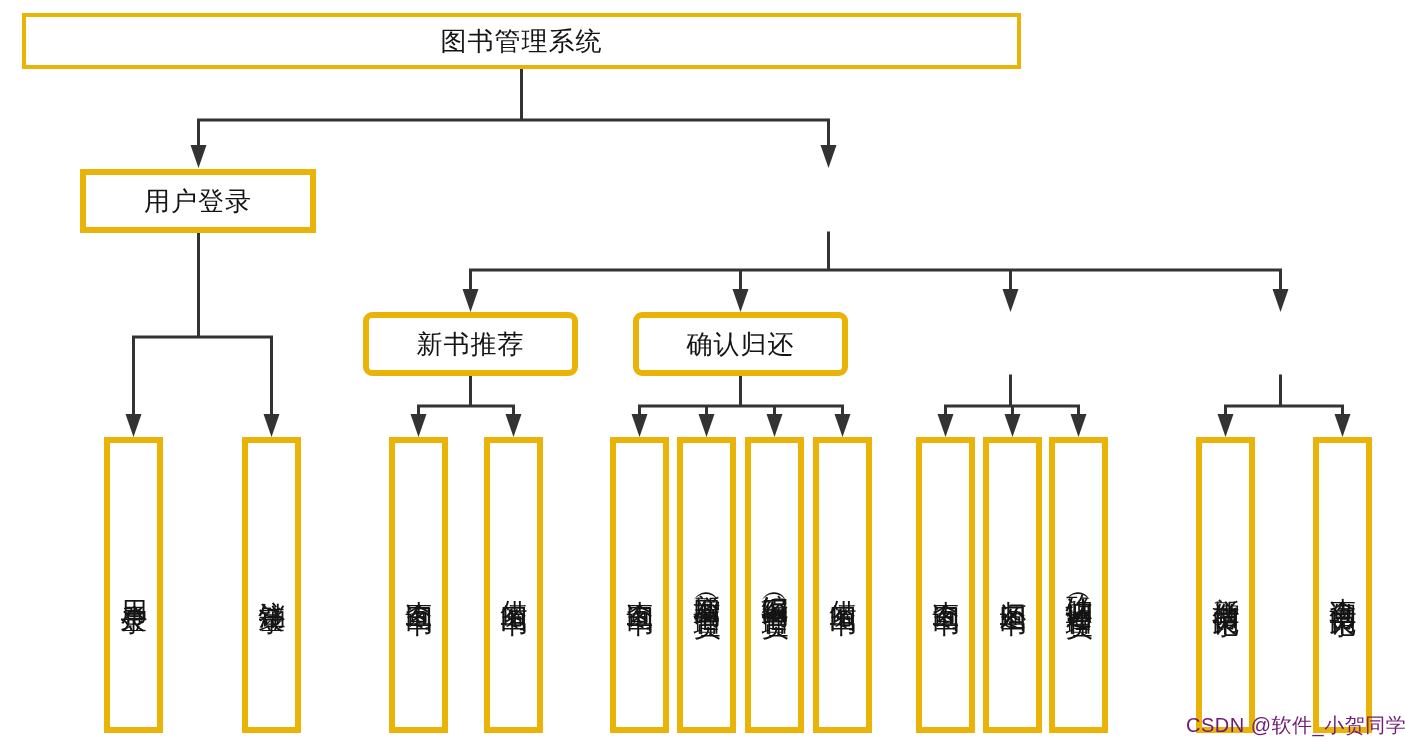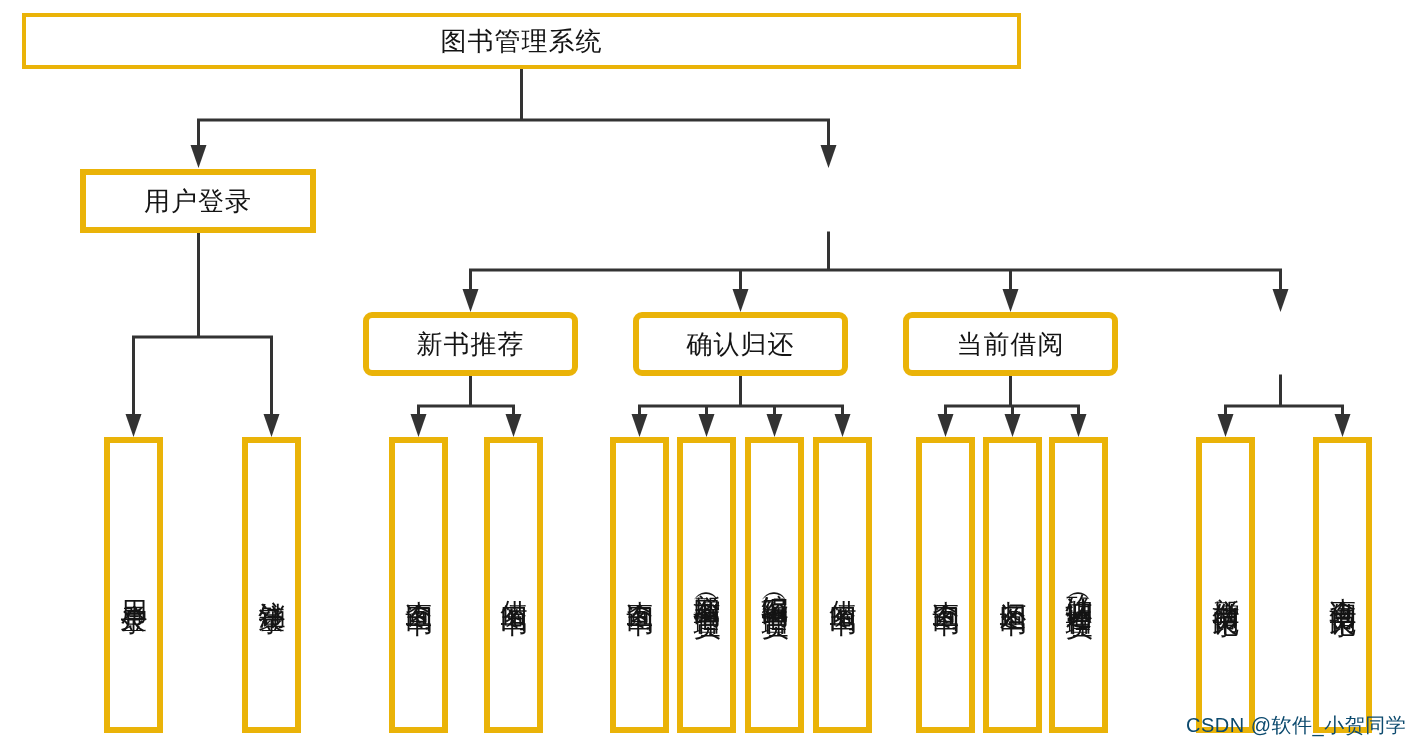--- a/index.html
+++ b/index.html
@@ -56,21 +56,21 @@
     text-orientation: mixed;
     font-size: 27px;
     line-height: 1;
     letter-spacing: 3px;
     white-space: nowrap;
   }
   .watermark {
     position: absolute;
     left: 1186px; top: 712px;
     font-size: 20px;
-    color: #0c4a6e;
+    color: #701a75;
     letter-spacing: 0.5px;
     white-space: nowrap;
     z-index: 5;
   }
 </style>
 </head>
 <body>
 
 <div class="stage">
 
@@ -124,23 +124,20 @@
   <div class="box l2" style="left:80px">
     <span>用户登录</span>
   </div>
 
   <div class="box l3" style="left:363px">
     <span>新书推荐</span>
   </div>
   <div class="box l3" style="left:633px">
     <span>确认归还</span>
   </div>
-  <div class="box l3" style="left:903px">
-    <span>当前借阅</span>
-  </div>
 
   <div class="box leaf" style="left:104px">
     <span class="vtext">用户登录</span>
   </div>
   <div class="box leaf" style="left:242px">
     <span class="vtext">注销登录</span>
   </div>
 
   <div class="box leaf" style="left:389px">
     <span class="vtext">查询图书</span>

